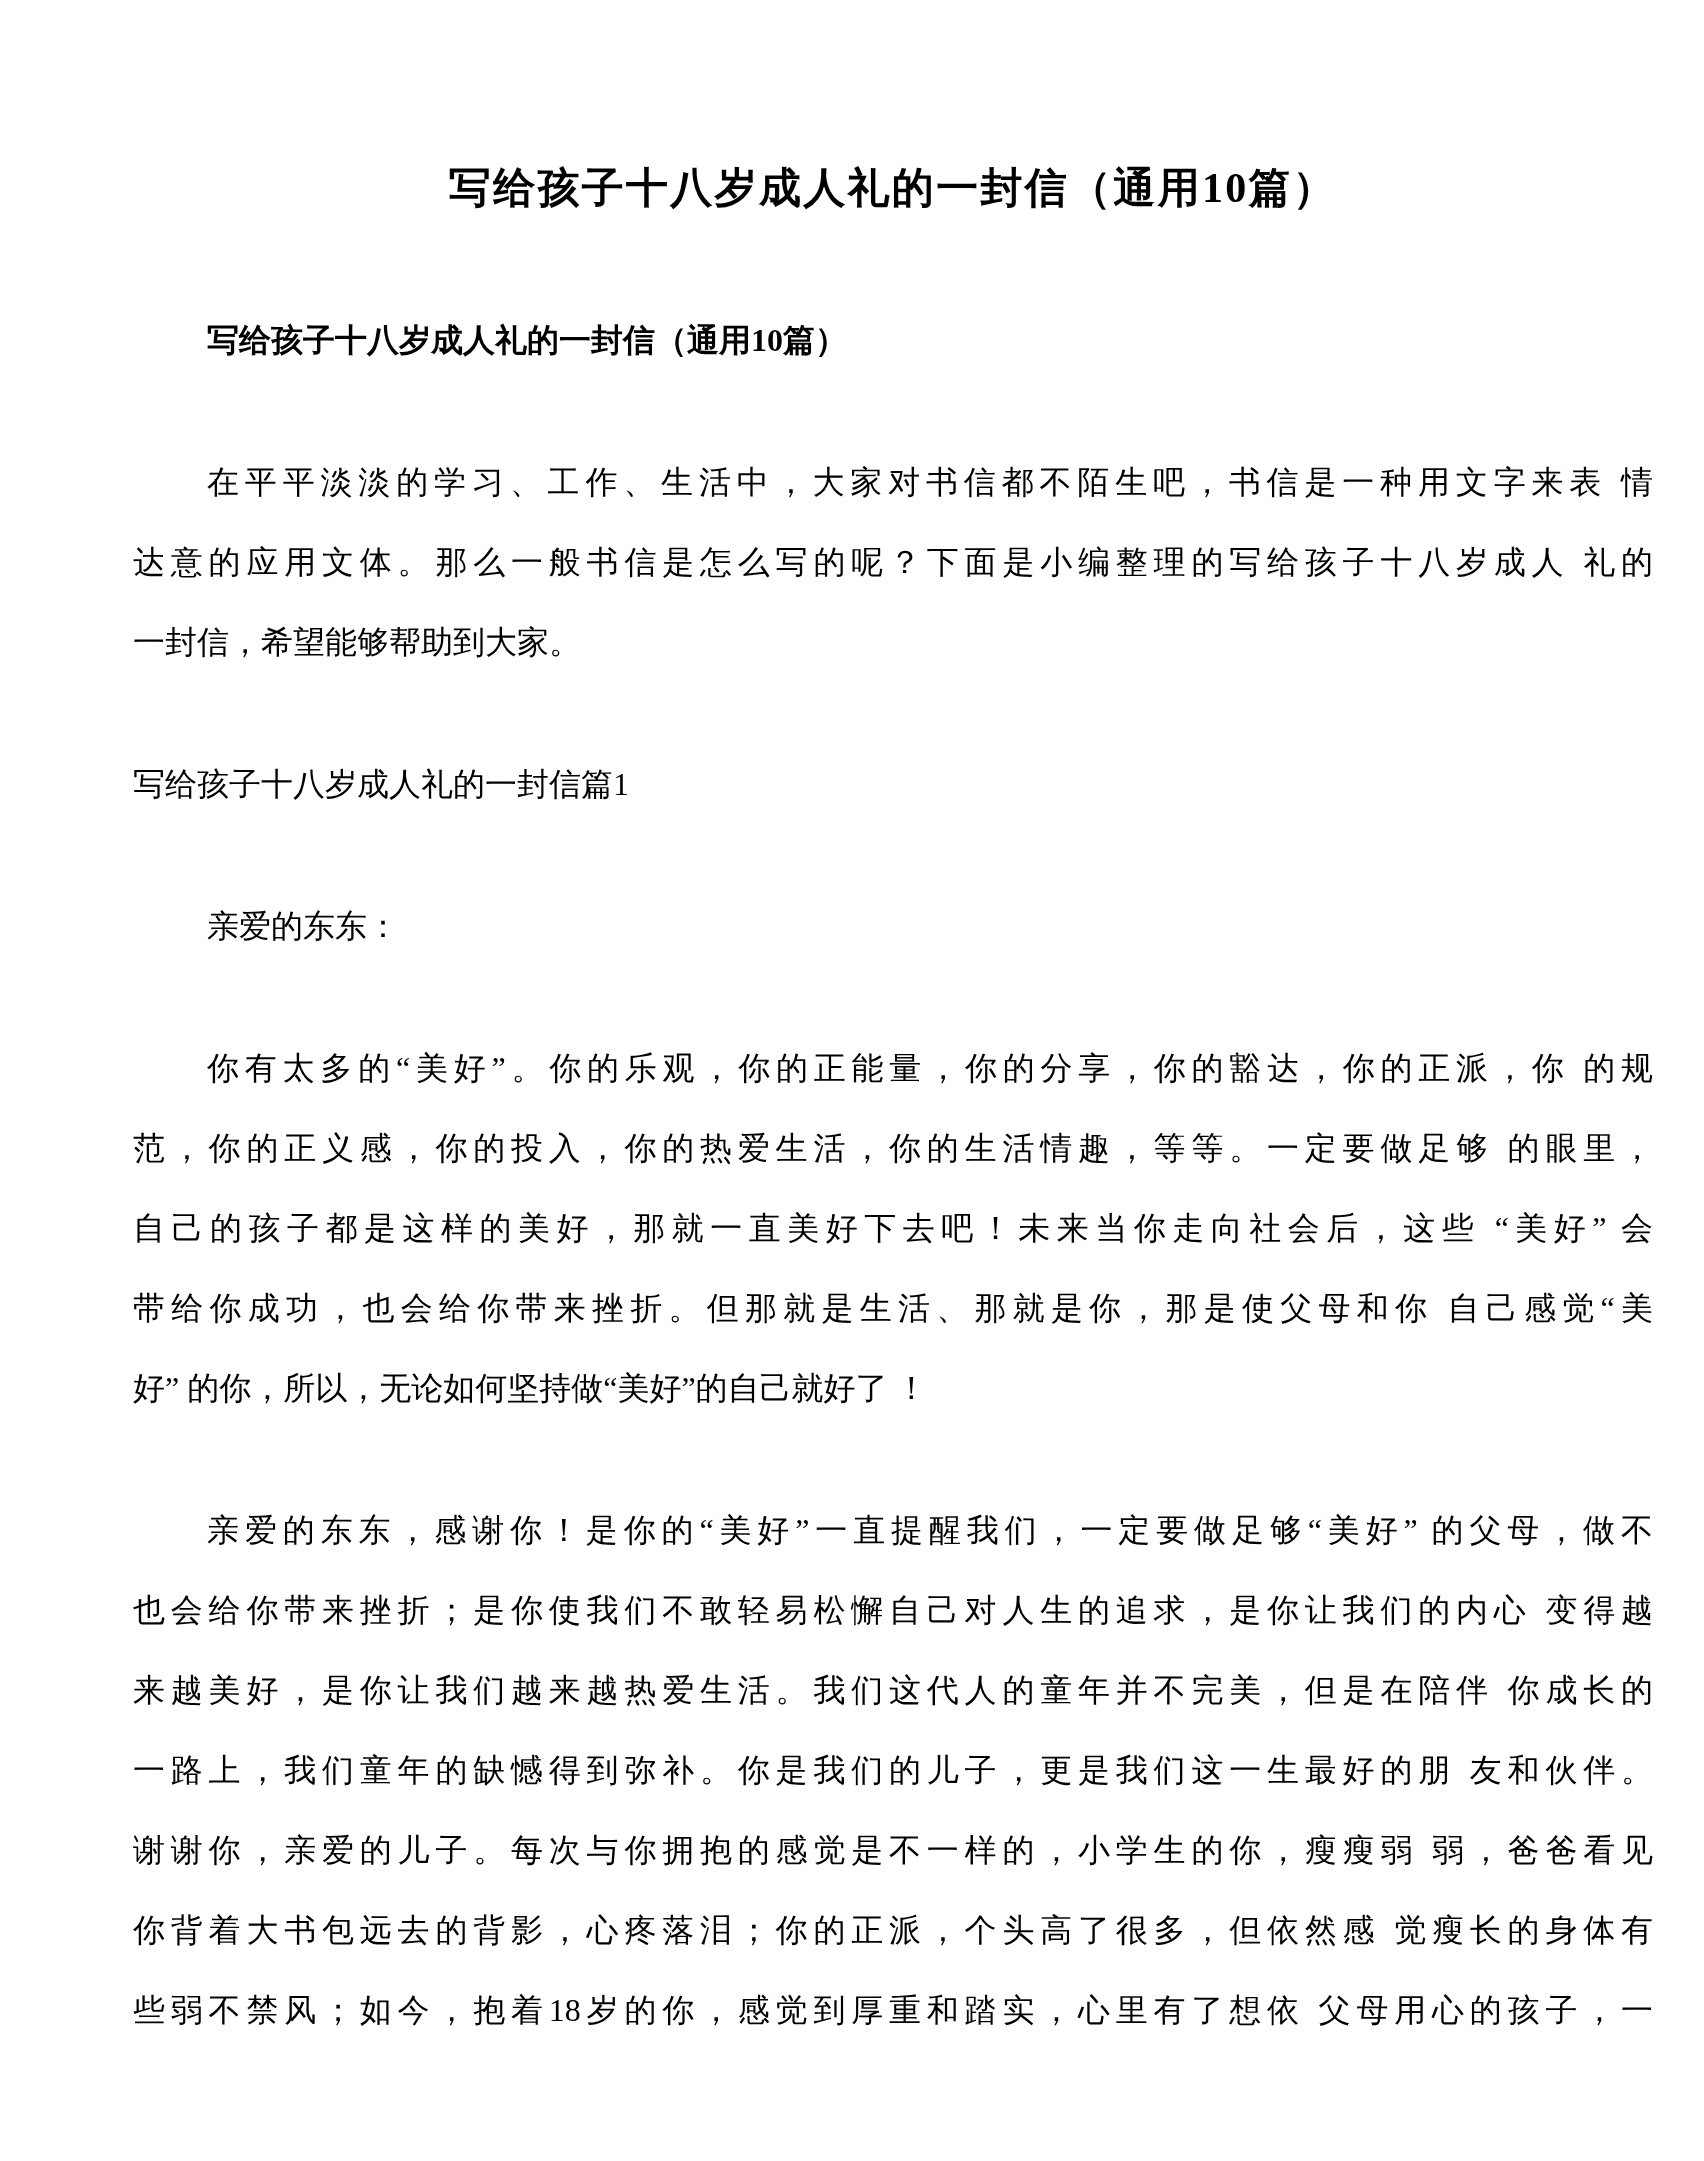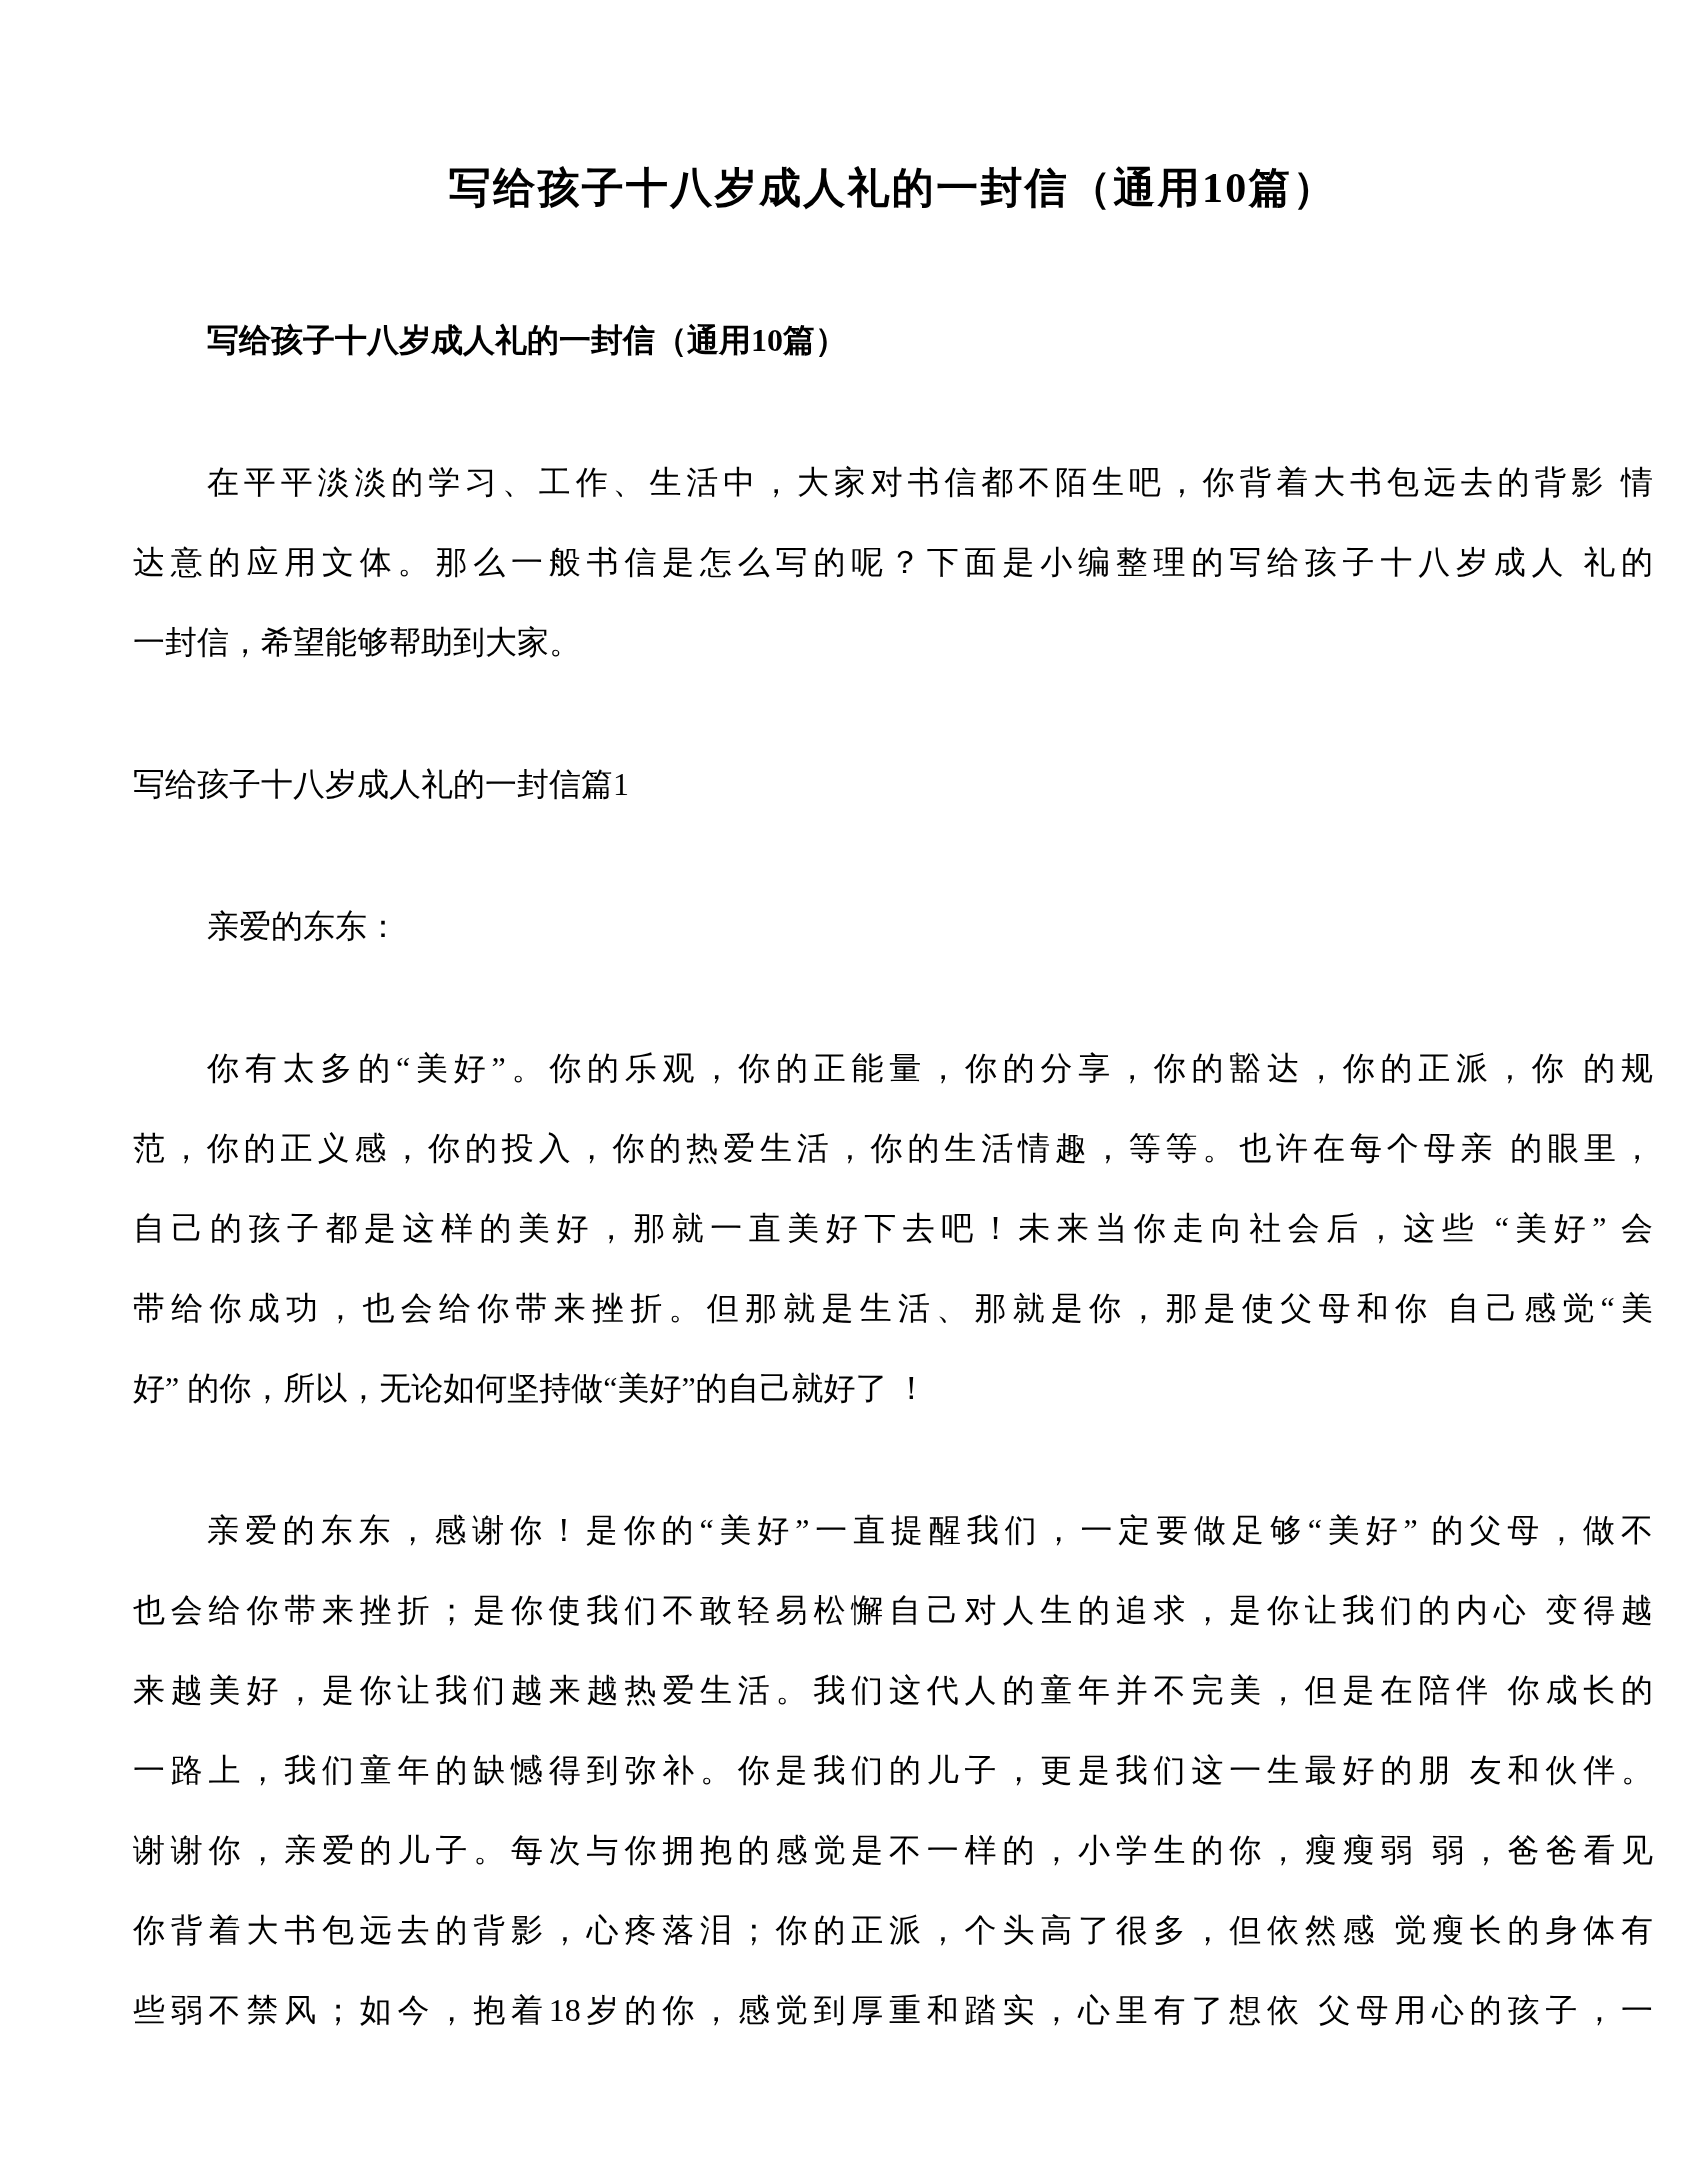--- a/index.html
+++ b/index.html
@@ -60,31 +60,31 @@
 </style>
 </head>
 <body>
 
 <div class="page">
   <div class="doc">
     <h1 class="title">写给孩子十八岁成人礼的一封信（通用10篇）</h1>
     <div id="blocks">
         <div class="subtitle indent-block" style="text-indent: 74px;">写给孩子十八岁成人礼的一封信（通用10篇）</div>
         <div class="para">
-          <div class="line indent justify">在平平淡淡的学习、工作、生活中，大家对书信都不陌生吧，你背着大书包远去的背影 情</div>
+          <div class="line indent justify">在平平淡淡的学习、工作、生活中，大家对书信都不陌生吧，书信是一种用文字来表 情</div>
           <div class="line justify">达意的应用文体。那么一般书信是怎么写的呢？下面是小编整理的写给孩子十八岁成人 礼的</div>
           <div class="line">一封信，希望能够帮助到大家。</div>
         </div>
         <div class="heading">写给孩子十八岁成人礼的一封信篇1</div>
         <div class="para">
           <div class="line indent">亲爱的东东：</div>
         </div>
         <div class="para">
           <div class="line indent justify">你有太多的“美好”。你的乐观，你的正能量，你的分享，你的豁达，你的正派，你 的规</div>
-          <div class="line justify">范，你的正义感，你的投入，你的热爱生活，你的生活情趣，等等。也许在每个母亲 的眼里，</div>
+          <div class="line justify">范，你的正义感，你的投入，你的热爱生活，你的生活情趣，等等。一定要做足够 的眼里，</div>
           <div class="line justify">自己的孩子都是这样的美好，那就一直美好下去吧！未来当你走向社会后，这些 “美好” 会</div>
           <div class="line justify">带给你成功，也会给你带来挫折。但那就是生活、那就是你，那是使父母和你 自己感觉“美</div>
           <div class="line">好” 的你，所以，无论如何坚持做“美好”的自己就好了 ！</div>
         </div>
         <div class="para">
           <div class="line indent justify">亲爱的东东，感谢你！是你的“美好”一直提醒我们，一定要做足够“美好” 的父母，做不</div>
           <div class="line justify">也会给你带来挫折；是你使我们不敢轻易松懈自己对人生的追求，是你让我们的内心 变得越</div>
           <div class="line justify">来越美好，是你让我们越来越热爱生活。我们这代人的童年并不完美，但是在陪伴 你成长的</div>
           <div class="line justify">一路上，我们童年的缺憾得到弥补。你是我们的儿子，更是我们这一生最好的朋 友和伙伴。</div>
           <div class="line justify">谢谢你，亲爱的儿子。每次与你拥抱的感觉是不一样的，小学生的你，瘦瘦弱 弱，爸爸看见</div>

